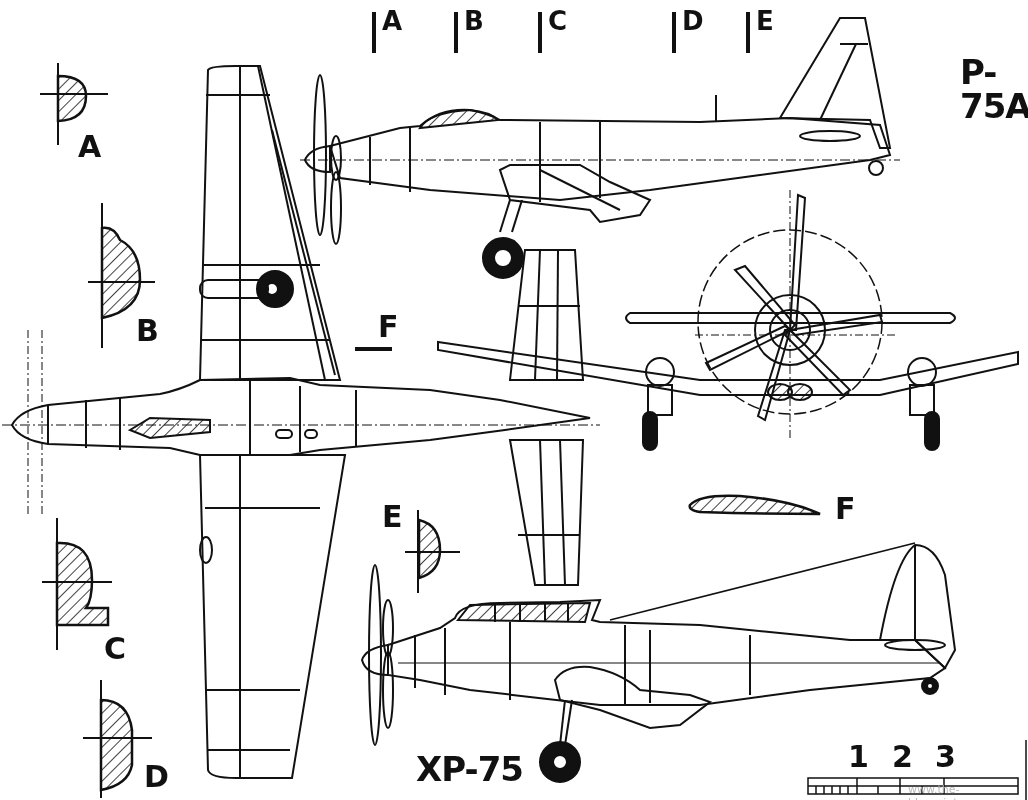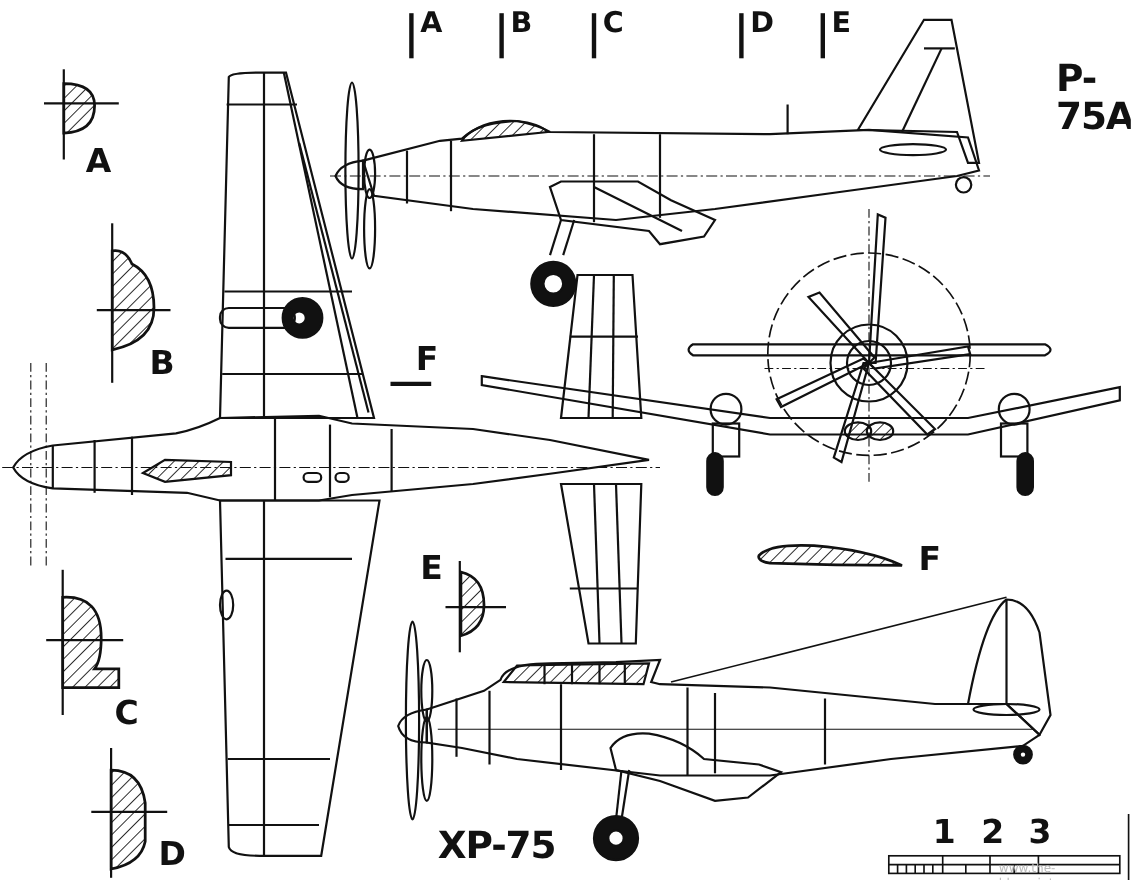--- a/index.html
+++ b/index.html
@@ -224,21 +224,21 @@
   </g>
 </svg>
 
 <div class="lbl big" style="left:382px;top:8px;font-size:26px;">A</div>
 <div class="lbl big" style="left:464px;top:8px;font-size:26px;">B</div>
 <div class="lbl big" style="left:548px;top:8px;font-size:26px;">C</div>
 <div class="lbl big" style="left:682px;top:8px;font-size:26px;">D</div>
 <div class="lbl big" style="left:756px;top:8px;font-size:26px;">E</div>
 
 <div class="lbl title" style="left:960px;top:55px;">P-75A</div>
-<div class="lbl title" style="left:398px;top:752px;">XP-75</div>
+<div class="lbl title" style="left:416px;top:752px;">XP-75</div>
 
 <div class="lbl big" style="left:78px;top:132px;">A</div>
 <div class="lbl big" style="left:136px;top:316px;">B</div>
 <div class="lbl big" style="left:104px;top:634px;">C</div>
 <div class="lbl big" style="left:144px;top:762px;">D</div>
 <div class="lbl big" style="left:382px;top:502px;">E</div>
 <div class="lbl big" style="left:378px;top:312px;">F</div>
 <div class="lbl big" style="left:835px;top:494px;">F</div>
 
 <div class="lbl scale-num" style="left:848px;top:742px;">1</div>

